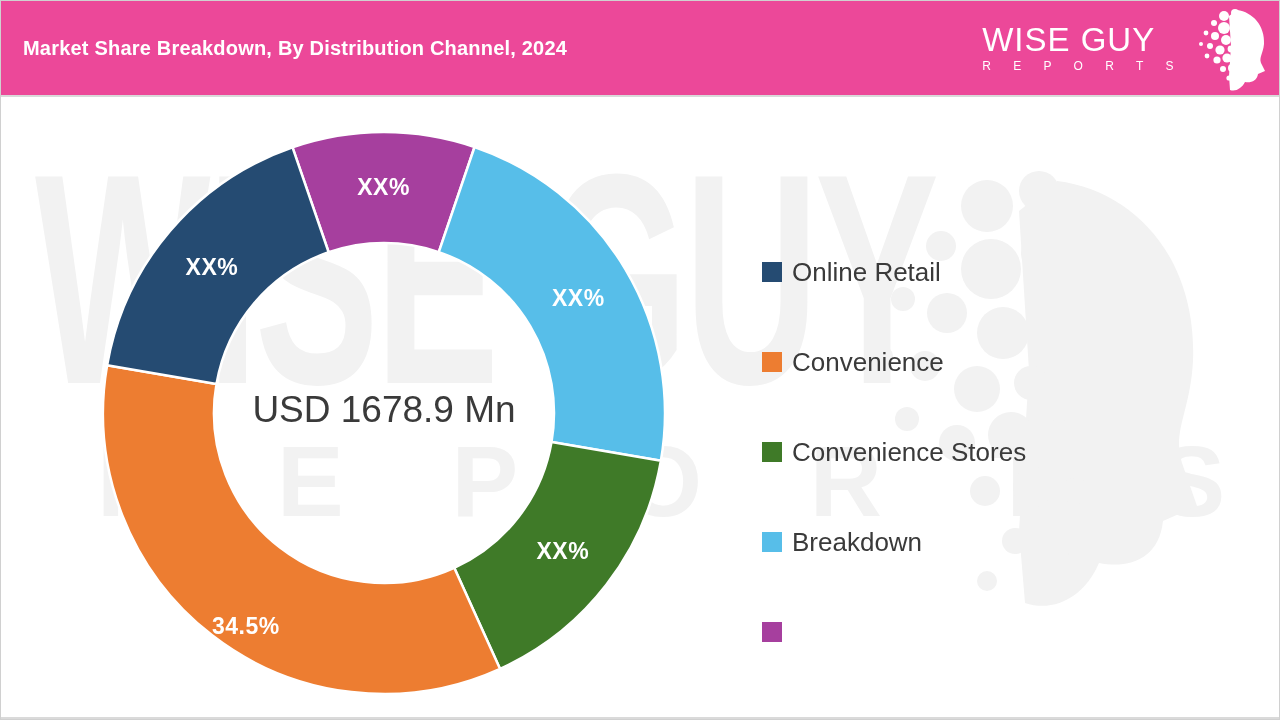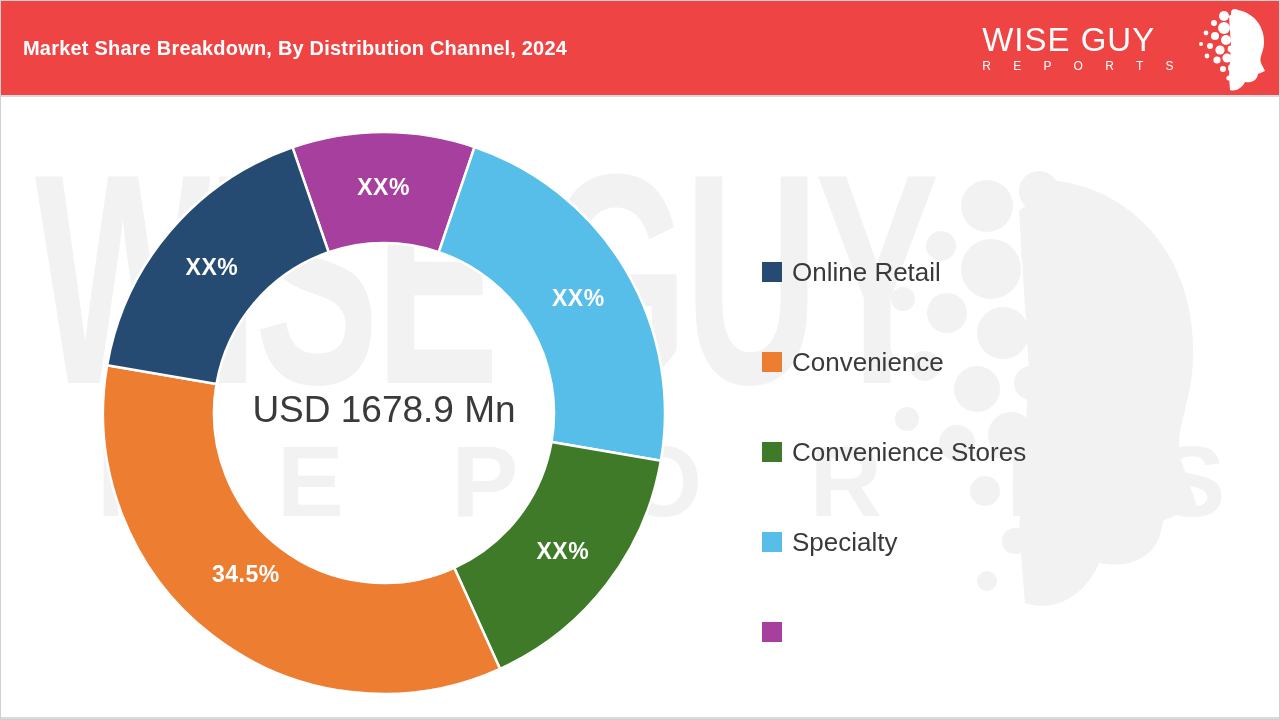--- a/index.html
+++ b/index.html
@@ -4,21 +4,21 @@
 <style>
   html,body{margin:0;padding:0;}
   body{
     width:1280px;height:720px;position:relative;overflow:hidden;
     background:#ffffff;font-family:"Liberation Sans",sans-serif;
     box-sizing:border-box;border:1px solid #d0d0d0;
   }
   
   .header{
     position:absolute;left:0;top:0;width:1280px;height:96px;
-    background:#ef4444;border-bottom:2px solid #d9d9d9;box-sizing:border-box;
+    background:#ec4899;border-bottom:2px solid #d9d9d9;box-sizing:border-box;
     z-index:5;
   }
   .header-title{
     position:absolute;left:22px;top:0;height:94px;display:flex;align-items:center;
     color:#ffffff;font-size:20px;font-weight:bold;letter-spacing:.2px;
   }
   .logo{position:absolute;right:96px;top:21px;color:#ffffff;text-align:left;z-index:6;}
   .logo-line1{font-size:33px;font-weight:500;letter-spacing:1px;line-height:36px;}
   .logo-line2{font-size:12px;letter-spacing:9.5px;margin-top:1px;}
   .logo-face{position:absolute;right:10px;top:5px;z-index:6;}
@@ -120,40 +120,40 @@
     <path d="M 198.515348597539 24.30928025659199 A 281 281 0 0 1 380.5566603597736 23.991557907489323 L 344.7851681891869 129.06962578033162 A 170 170 0 0 0 234.65341374228336 129.26184214811613 Z" fill="#a63f9e" stroke="#ffffff" stroke-width="2.5" stroke-linejoin="round"></path>
     <path d="M 380.5566603597736 23.991557907489323 A 281 281 0 0 1 566.8996194738608 337.82886926565504 L 457.5193427421933 318.9356148582255 A 170 170 0 0 0 344.7851681891869 129.06962578033162 Z" fill="#57bee9" stroke="#ffffff" stroke-width="2.5" stroke-linejoin="round"></path>
     <path d="M 566.8996194738608 337.82886926565504 A 281 281 0 0 1 406.0823447806963 545.9021086865357 L 360.2277530701721 444.81622233705014 A 170 170 0 0 0 457.5193427421933 318.9356148582255 Z" fill="#3f7a28" stroke="#ffffff" stroke-width="2.5" stroke-linejoin="round"></path>
     <path d="M 406.0823447806963 545.9021086865357 A 281 281 0 0 1 13.100380526139247 242.17113073434516 L 122.48065725780666 261.06438514177466 A 170 170 0 0 0 360.2277530701721 444.81622233705014 Z" fill="#ed7d31" stroke="#ffffff" stroke-width="2.5" stroke-linejoin="round"></path>
     <path d="M 13.100380526139247 242.17113073434516 A 281 281 0 0 1 198.51534859753872 24.309280256592046 L 234.65341374228322 129.2618421481162 A 170 170 0 0 0 122.48065725780666 261.06438514177466 Z" fill="#254b72" stroke="#ffffff" stroke-width="2.5" stroke-linejoin="round"></path>
   </svg>
 <div id="labels-layer">
     <div class="slice-label" style="left: 382.606px; top: 186px;">XX%</div>
     <div class="slice-label" style="left: 577.327px; top: 296.617px;">XX%</div>
     <div class="slice-label" style="left: 561.817px; top: 550.205px;">XX%</div>
-    <div class="slice-label" style="left: 244.795px; top: 573px;">34.5%</div>
+    <div class="slice-label" style="left: 244.795px; top: 625px;">34.5%</div>
     <div class="slice-label" style="left: 210.892px; top: 265.525px;">XX%</div>
   </div>
 <div class="center-label">USD 1678.9 Mn</div>
 
 <div class="legend" id="legend">
     <div class="legend-item">
       <span class="legend-swatch" style="background: rgb(37, 75, 114);"></span>
       <span class="legend-label">Online Retail</span>
     </div>
     <div class="legend-item">
       <span class="legend-swatch" style="background: rgb(237, 125, 49);"></span>
       <span class="legend-label">Convenience</span>
     </div>
     <div class="legend-item">
       <span class="legend-swatch" style="background: rgb(63, 122, 40);"></span>
       <span class="legend-label">Convenience Stores</span>
     </div>
     <div class="legend-item">
       <span class="legend-swatch" style="background: rgb(87, 190, 233);"></span>
-      <span class="legend-label">Specialty</span>
+      <span class="legend-label">Breakdown</span>
     </div>
     <div class="legend-item">
       <span class="legend-swatch" style="background: rgb(166, 63, 158);"></span>
     </div>
   </div>
 
 <div class="bottom-line"></div>
 
 </body></html>

